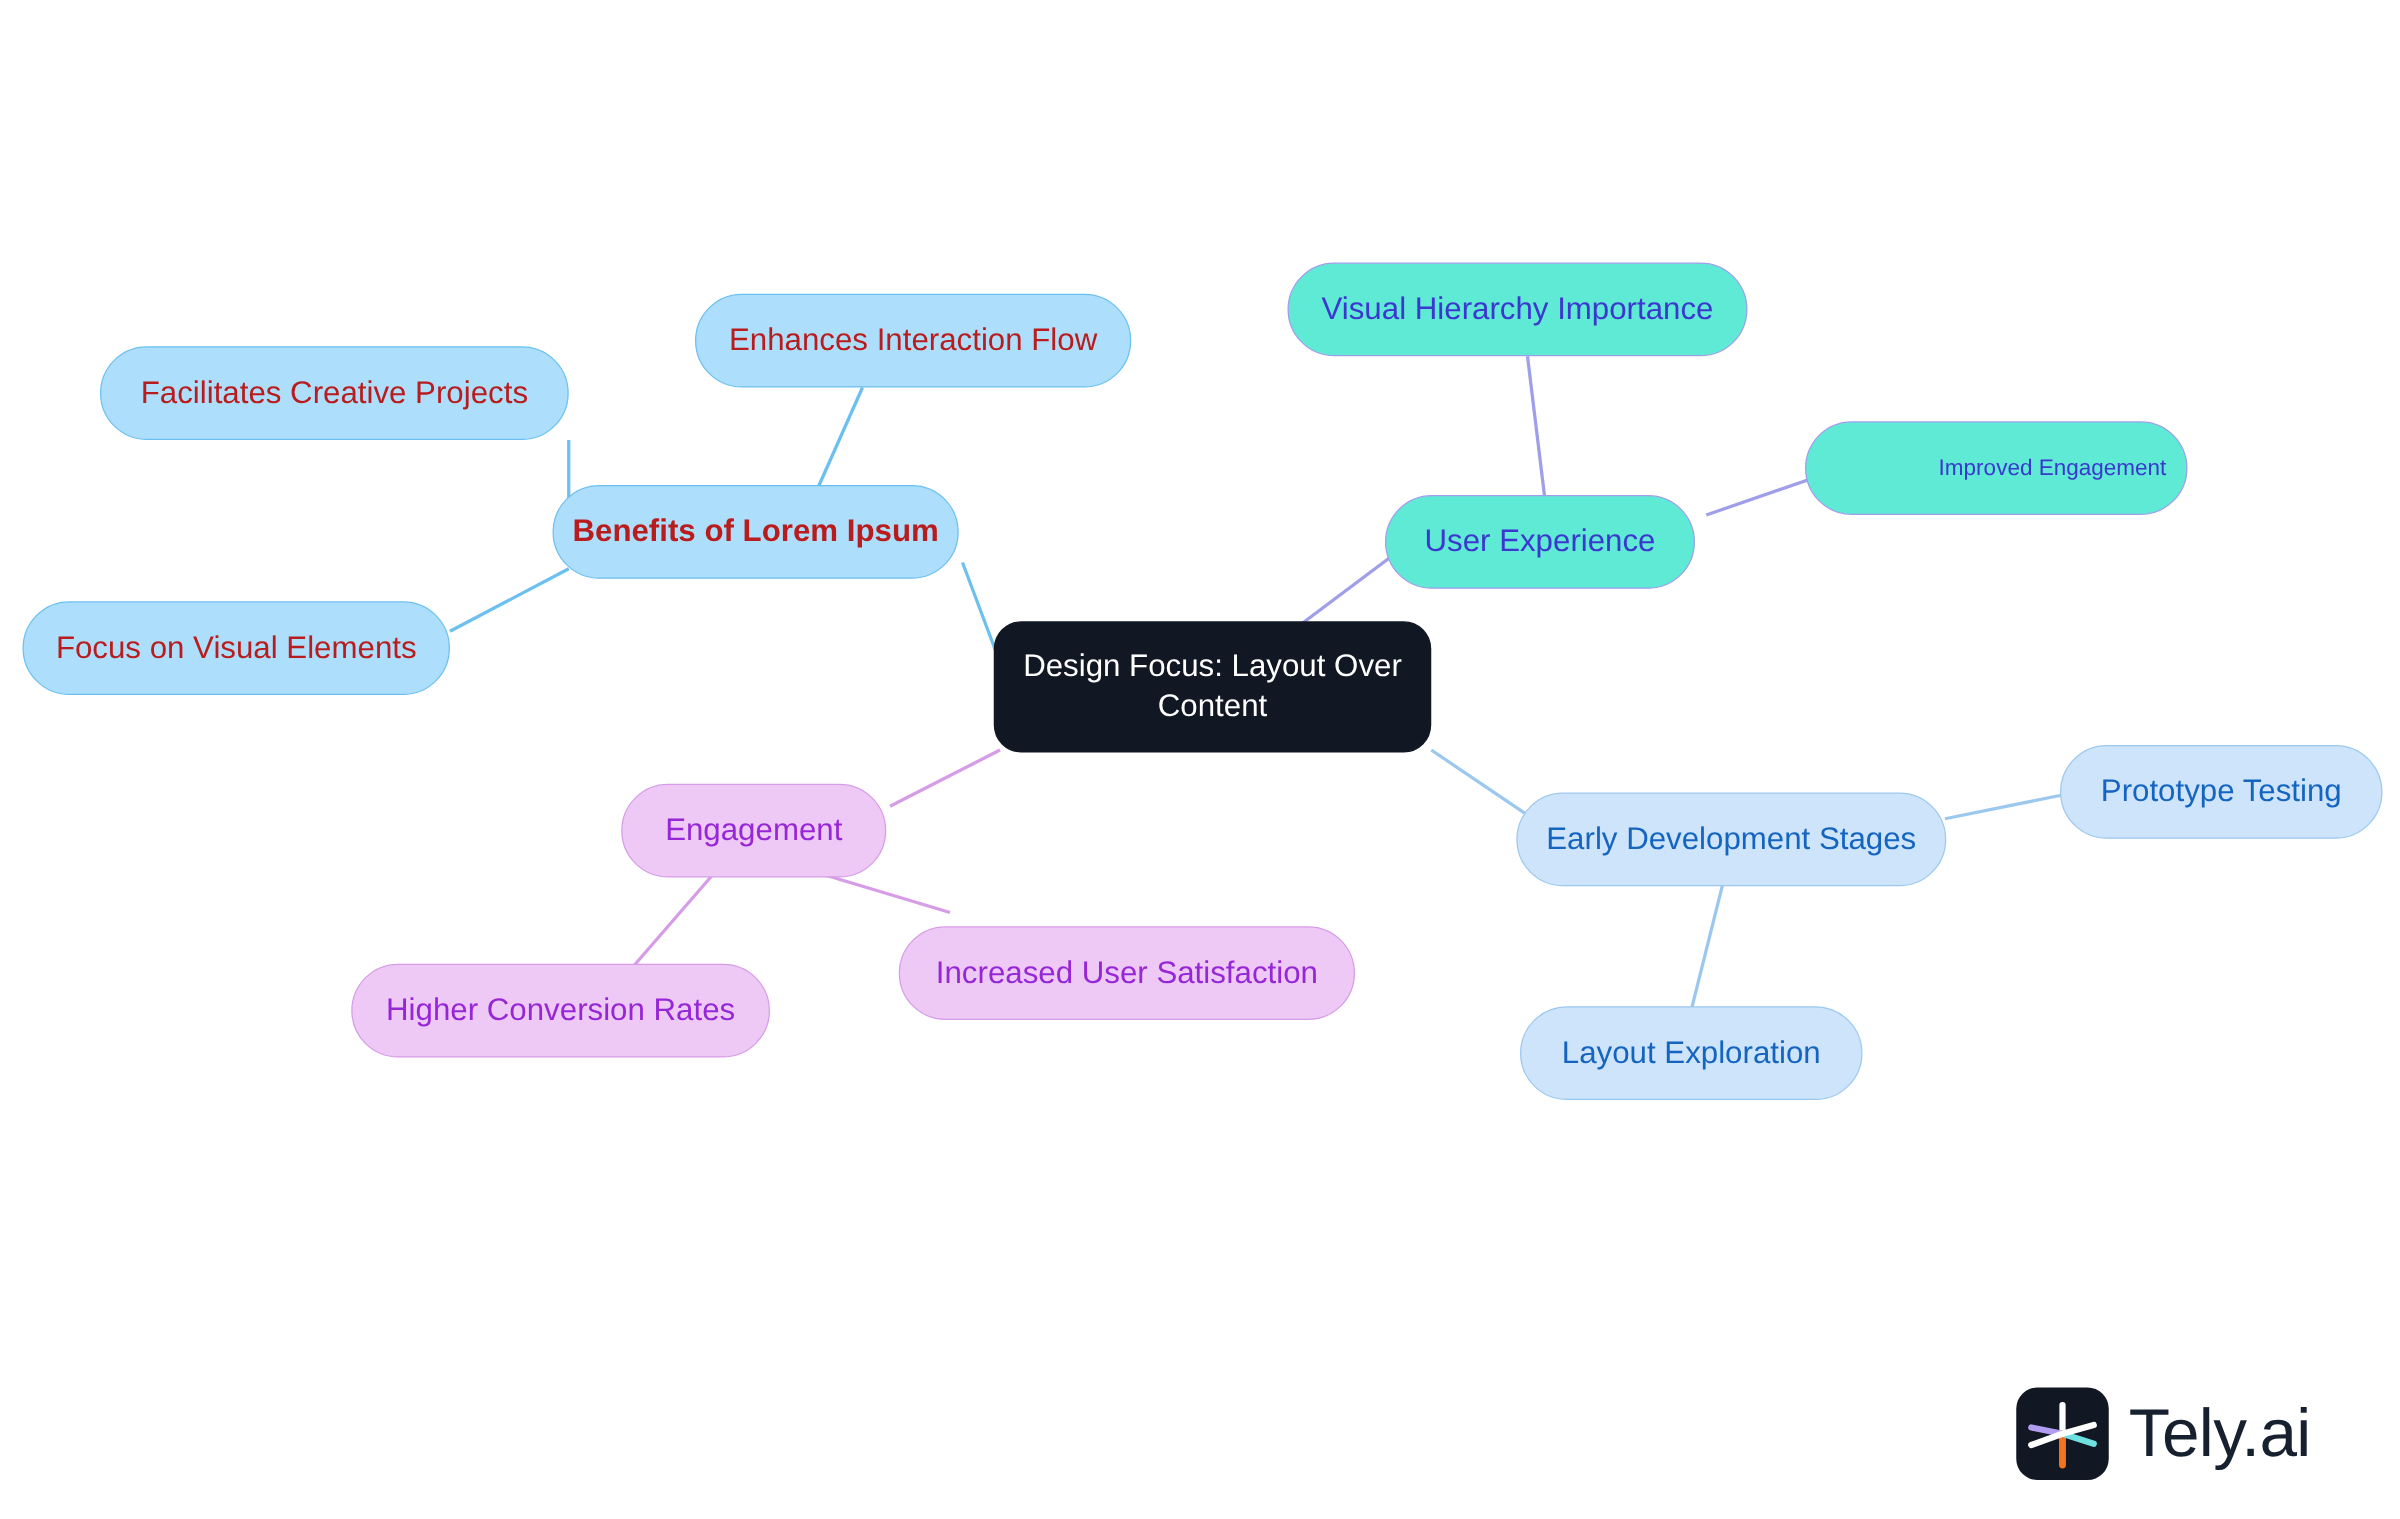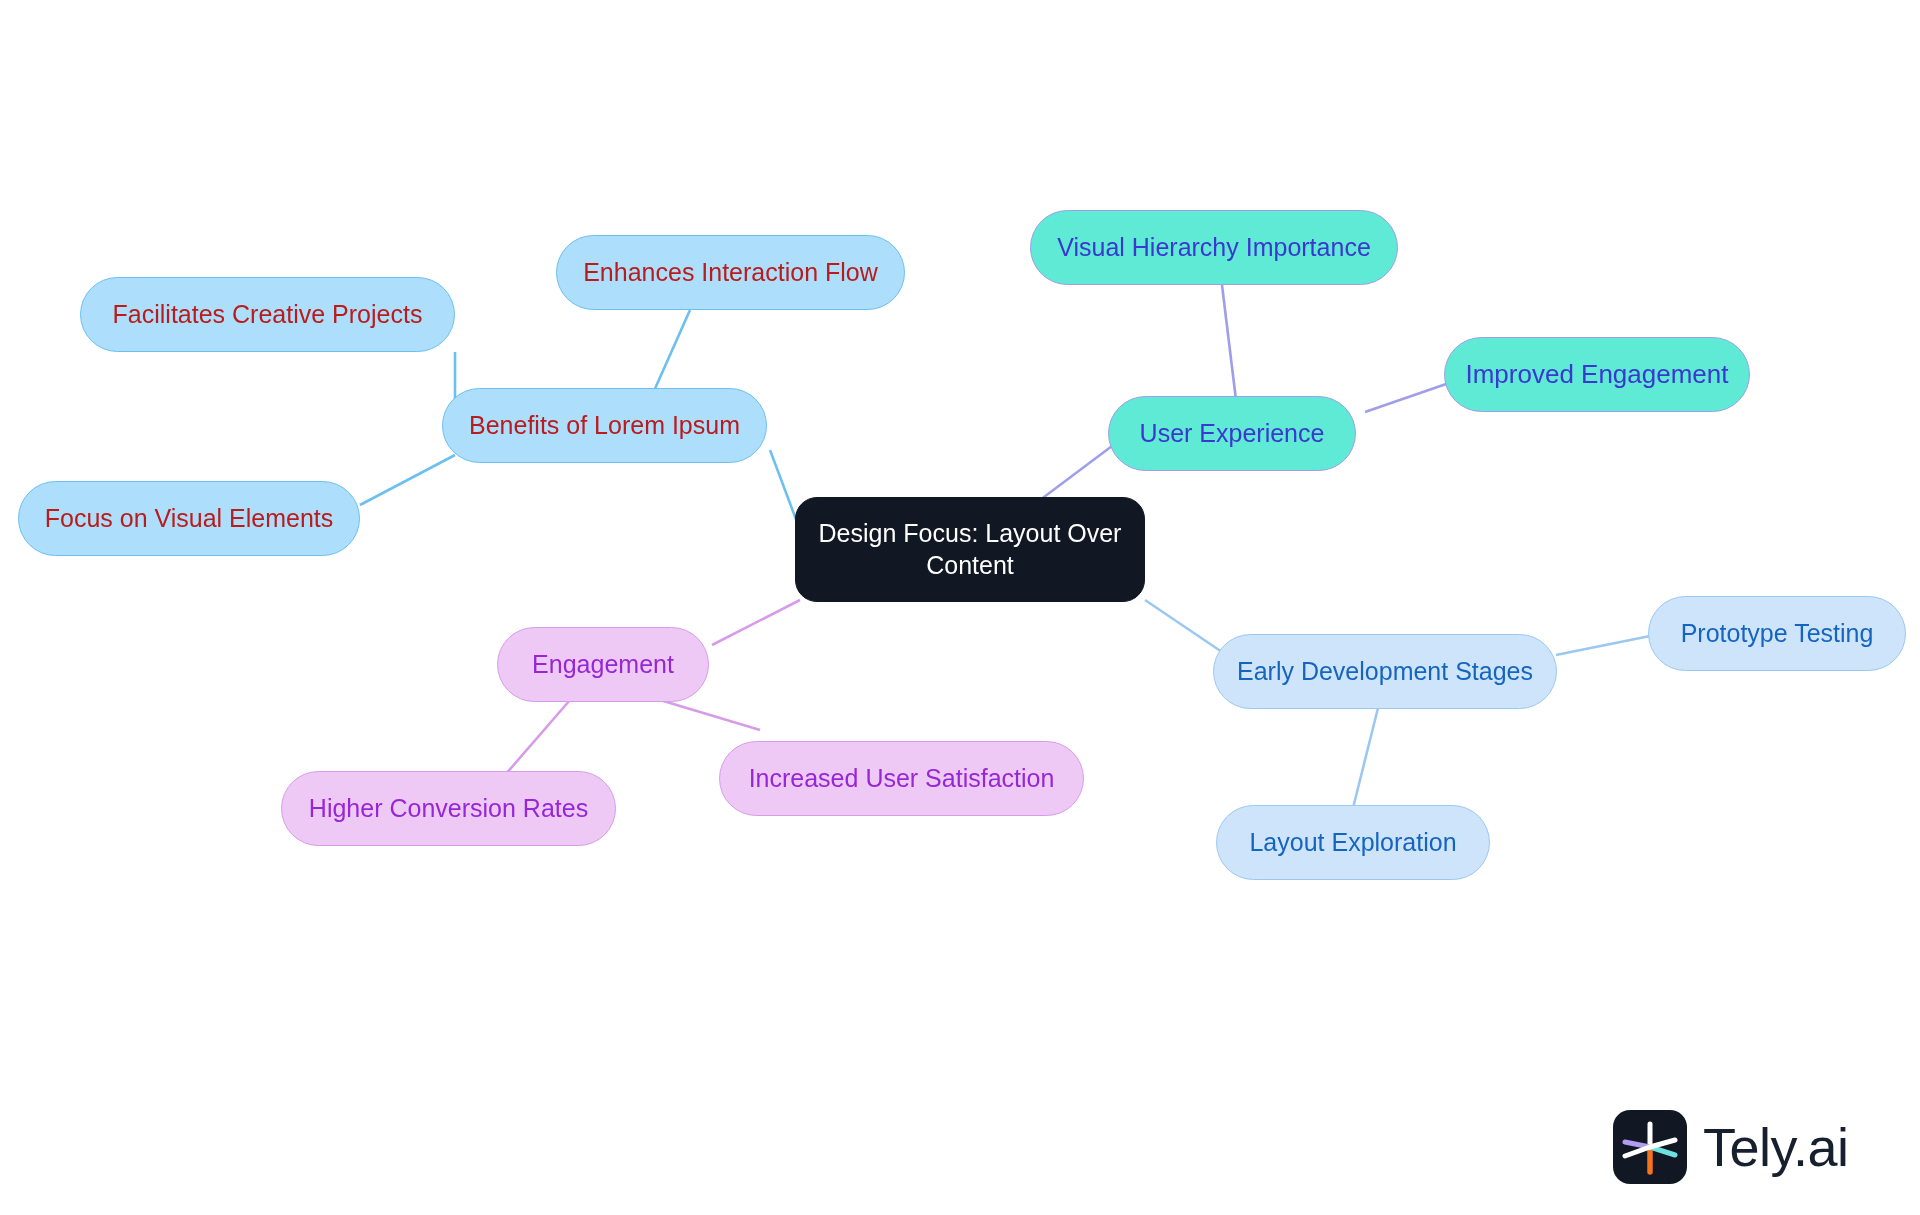--- a/index.html
+++ b/index.html
@@ -137,41 +137,41 @@
   </svg>
 
   <div class="node theme-blue" style="left:80px; top:277px; width:375px; height:75px; font-size:25px;">
     <span>Facilitates Creative Projects</span>
   </div>
 
   <div class="node theme-blue" style="left:556px; top:235px; width:349px; height:75px; font-size:25px;">
     <span>Enhances Interaction Flow</span>
   </div>
 
-  <div class="node theme-blue" style="left:442px; top:388px; width:325px; height:75px; font-size:25px;">
+  <div class="node theme-blue" style="left:442px; top:388px; width:325px; height:75px; font-size:25px;font-weight:bold;">
     <span>Benefits of Lorem Ipsum</span>
   </div>
 
   <div class="node theme-blue" style="left:18px; top:481px; width:342px; height:75px; font-size:25px;">
     <span>Focus on Visual Elements</span>
   </div>
 
   <div class="node root theme-dark" style="left:795px; top:497px; width:350px; height:105px; font-size:25px;">
     <span>Design Focus: Layout Over Content</span>
   </div>
 
   <div class="node theme-violet" style="left:1030px; top:210px; width:368px; height:75px; font-size:25px;">
     <span>Visual Hierarchy Importance</span>
   </div>
 
   <div class="node theme-violet" style="left:1108px; top:396px; width:248px; height:75px; font-size:25px;">
     <span>User Experience</span>
   </div>
 
-  <div class="node theme-violet" style="left:1444px; top:337px; width:306px; height:75px; font-size:26px;">
+  <div class="node theme-violet" style="left:1444px; top:337px; width:306px; height:75px; font-size:18px;justify-content:flex-end;">
     <span>Improved Engagement</span>
   </div>
 
   <div class="node theme-pink" style="left:497px; top:627px; width:212px; height:75px; font-size:25px;">
     <span>Engagement</span>
   </div>
 
   <div class="node theme-pink" style="left:281px; top:771px; width:335px; height:75px; font-size:25px;">
     <span>Higher Conversion Rates</span>
   </div>

